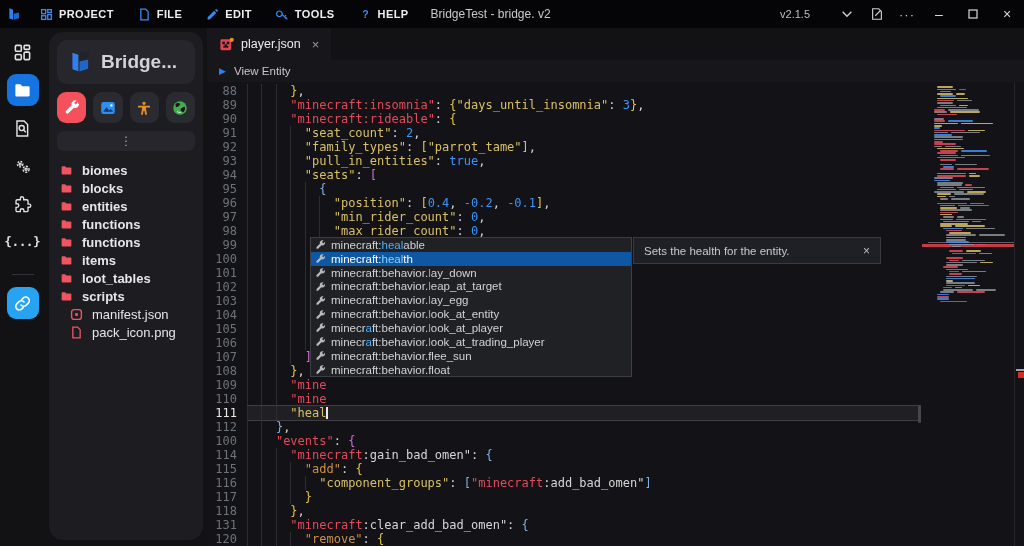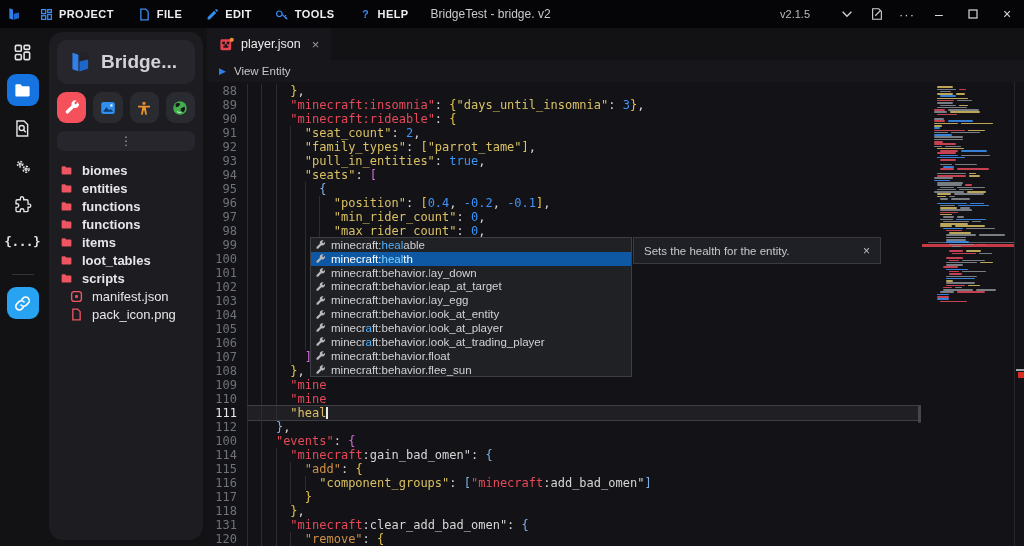--- a/index.html
+++ b/index.html
@@ -300,20 +300,28 @@
               </svg>
             </span>
             <span>biomes</span>
           </div>
           <div class="tree-row">
             <span style="display:flex">
               <svg viewBox="0 0 24 24">
                 <path d="M3 5.5c0-.8.7-1.5 1.5-1.5h5l2 2.5h8c.8 0 1.5.7 1.5 1.5v10c0 .8-.7 1.5-1.5 1.5h-15A1.5 1.5 0 0 1 3 18z" fill="#ee5560"></path>
               </svg>
             </span>
+            <span>blocks</span>
+          </div>
+          <div class="tree-row">
+            <span style="display:flex">
+              <svg viewBox="0 0 24 24">
+                <path d="M3 5.5c0-.8.7-1.5 1.5-1.5h5l2 2.5h8c.8 0 1.5.7 1.5 1.5v10c0 .8-.7 1.5-1.5 1.5h-15A1.5 1.5 0 0 1 3 18z" fill="#ee5560"></path>
+              </svg>
+            </span>
             <span>entities</span>
           </div>
           <div class="tree-row">
             <span style="display:flex">
               <svg viewBox="0 0 24 24">
                 <path d="M3 5.5c0-.8.7-1.5 1.5-1.5h5l2 2.5h8c.8 0 1.5.7 1.5 1.5v10c0 .8-.7 1.5-1.5 1.5h-15A1.5 1.5 0 0 1 3 18z" fill="#ee5560"></path>
               </svg>
             </span>
             <span>functions</span>
           </div>
@@ -591,29 +599,29 @@
               </svg>
             </span>
             <span>minecr<span class="hl">a</span>ft:behavior.<span class="hl">l</span>ook_at_trading_player</span>
           </div>
           <div class="sg-row">
             <span style="display:flex">
               <svg viewBox="0 0 16 16">
                 <path d="M10.8 1.8a3.9 3.9 0 0 0-3.7 5.1L2.2 11.8V14h2.3l4.9-4.9a3.9 3.9 0 0 0 5-5l-2.3 2.3-1.9-1.9 2.3-2.3a3.9 3.9 0 0 0-1.7-.4z" fill="#b9b9bc"></path>
               </svg>
             </span>
+            <span>minecraft:behavior.flee_sun</span>
+          </div>
+          <div class="sg-row">
+            <span style="display:flex">
+              <svg viewBox="0 0 16 16">
+                <path d="M10.8 1.8a3.9 3.9 0 0 0-3.7 5.1L2.2 11.8V14h2.3l4.9-4.9a3.9 3.9 0 0 0 5-5l-2.3 2.3-1.9-1.9 2.3-2.3a3.9 3.9 0 0 0-1.7-.4z" fill="#b9b9bc"></path>
+              </svg>
+            </span>
             <span>minecraft:behavior.float</span>
-          </div>
-          <div class="sg-row">
-            <span style="display:flex">
-              <svg viewBox="0 0 16 16">
-                <path d="M10.8 1.8a3.9 3.9 0 0 0-3.7 5.1L2.2 11.8V14h2.3l4.9-4.9a3.9 3.9 0 0 0 5-5l-2.3 2.3-1.9-1.9 2.3-2.3a3.9 3.9 0 0 0-1.7-.4z" fill="#b9b9bc"></path>
-              </svg>
-            </span>
-            <span>minecraft:behavior.flee_sun</span>
           </div>
         </div>
 
       <div class="hovertip">
         <span class="txt">Sets the health for the entity.</span>
         <span class="x">×</span>
       </div>
 
       <div class="minimap" id="minimap">
         <div class="mm-band-gray"></div>

